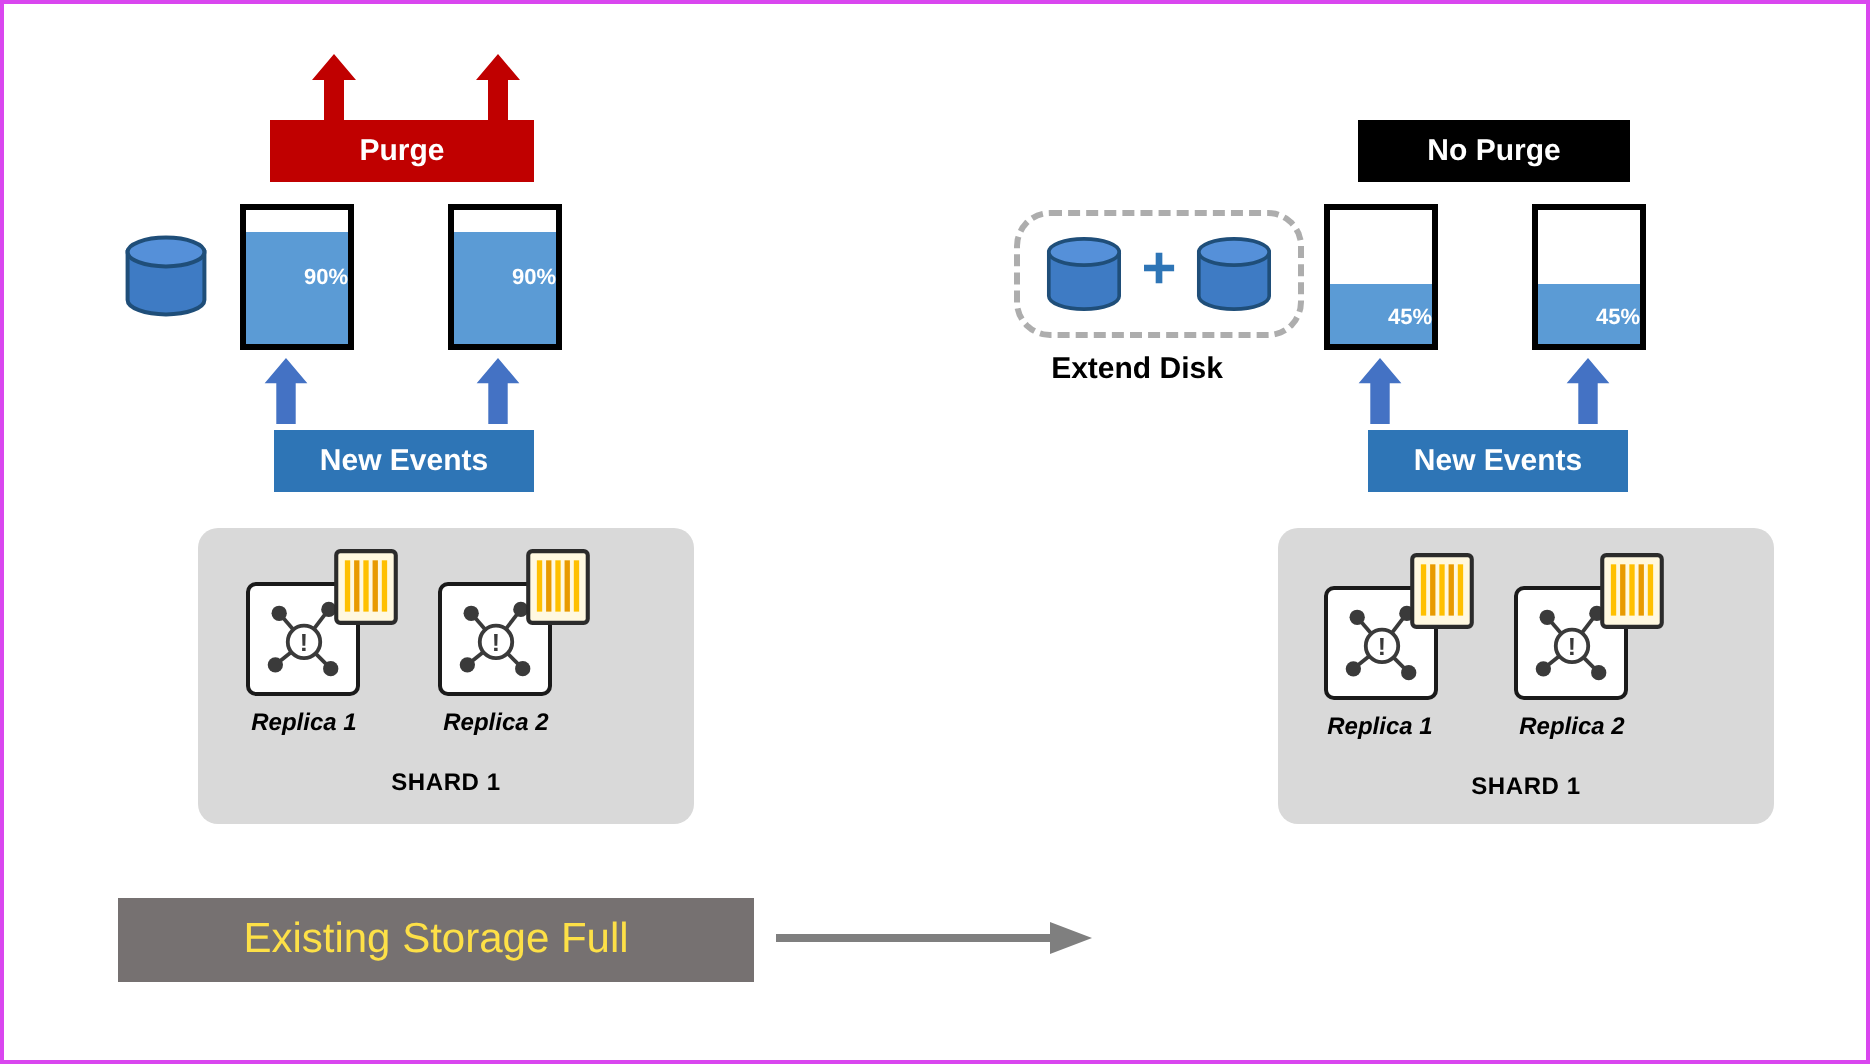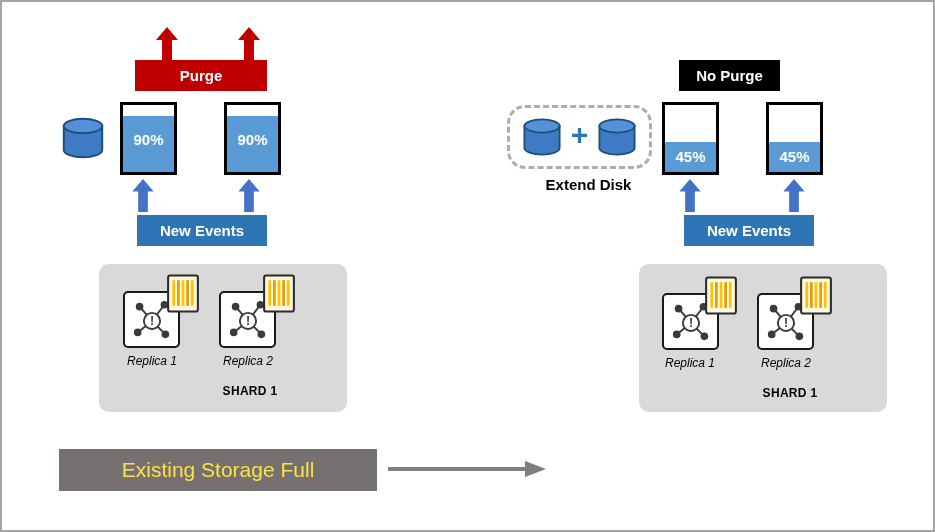--- a/index.html
+++ b/index.html
@@ -1,41 +1,41 @@
 <!DOCTYPE html>
 <html><head>
 <meta charset="utf-8">
 <style>
   * { margin:0; padding:0; box-sizing:border-box; }
   body { background:#ffffff; font-family:"Liberation Sans", sans-serif; }
-  .canvas { position:relative; width:935px; height:532px; background:#fff; border:2px solid #a3a3a3; overflow:hidden; }
+  .canvas { position:relative; width:935px; height:532px; background:#fff; border:2px solid #d946ef; overflow:hidden; }
   .abs { position:absolute; display:block; }
 
   
   .label-box { display:flex; align-items:center; justify-content:center; color:#fff; font-weight:bold; font-size:15px; }
   .purge      { background:#C00000; }
   .no-purge   { background:#000000; }
   .new-events { background:#2E75B6; }
 
   
   .tank { border:3px solid #000; background:#fff; }
   .tank-fill { position:absolute; left:0; right:0; bottom:0; background:#5B9BD5; }
   .fill-high { height:84%; }
   .fill-low  { height:45%; }
-  .tank-value { position:absolute; width:100%; text-align:center; color:#fff; font-size:15px; font-weight:bold; }
+  .tank-value { position:absolute; width:100%; text-align:right; color:#fff; font-size:11px; font-weight:bold; }
   .tv-mid    { top:50%; transform:translateY(-50%); }
   .tv-bottom { bottom:7px;margin-top:13px; }
 
   
   .shard-box { background:#D9D9D9; border-radius:10px; }
   .replica-node { background:#fff; border:2px solid #1a1a1a; border-radius:5px; display:flex; align-items:center; justify-content:center; }
   .net-icon { width:42px; height:42px; display:block; }
   .doc-icon {}
-  .replica-label { font-size:12px; font-weight:normal; font-style:italic; text-align:center; color:#000; }
-  .shard-label   { font-size:12px; font-weight:bold; text-align:center; color:#000; letter-spacing:.3px;margin-left:27px; }
+  .replica-label { font-size:12px; font-weight:bold; font-style:italic; text-align:center; color:#000; }
+  .shard-label   { font-size:12px; font-weight:bold; text-align:center; color:#000; letter-spacing:.3px; }
 
   
   .caption { background:#767171; color:#fde047; font-size:21px; display:flex; align-items:center; justify-content:center; }
 
   
   .dashed-box { border:3px dashed #ADADAD; border-radius:18px; display:flex; align-items:center; justify-content:center; gap:7px; }
   .cyl-sm { width:44px; height:40px; display:block; }
   .plus { color:#2E75B6; font-size:30px; font-weight:bold; line-height:1; padding-bottom:4px; }
   .extend-label { font-size:15px; font-weight:bold; color:#000; text-align:center; }
 
@@ -59,23 +59,23 @@
   .l-doc2     { left:259px; top:272px; width:36px;  height:39px; }
   .l-replab1  { left:113px; top:352px; width:74px; }
   .l-replab2  { left:209px; top:352px; width:74px; }
   .l-shardlab { left:97px;  top:382px; width:248px; }
   .l-caption  { left:57px;  top:447px; width:318px; height:42px; }
 
   
   .mid-arrow { left:384px; top:457px; width:162px; height:20px; }
 
   
-  .r-nopurge  { left:677px; top:58px;  width:101px; height:31px; }
+  .r-nopurge  { left:677px; top:58px;  width:136px; height:31px; }
   .r-dashed   { left:505px; top:103px; width:145px; height:64px; }
-  .r-extendlab{ left:514px; top:174px; width:145px; }
+  .r-extendlab{ left:494px; top:174px; width:145px; }
   .r-tank1    { left:660px; top:100px; width:57px;  height:73px; }
   .r-tank2    { left:764px; top:100px; width:57px;  height:73px; }
   .r-uparrow1 { left:677px; top:177px; width:22px;  height:33px; }
   .r-uparrow2 { left:781px; top:177px; width:22px;  height:33px; }
   .r-newevents{ left:682px; top:213px; width:130px; height:31px; }
   .r-shard    { left:637px; top:262px; width:248px; height:148px; }
   .r-rep1     { left:660px; top:291px; width:57px;  height:57px; }
   .r-doc1     { left:701px; top:274px; width:36px;  height:39px; }
   .r-rep2     { left:755px; top:291px; width:57px;  height:57px; }
   .r-doc2     { left:796px; top:274px; width:36px;  height:39px; }

